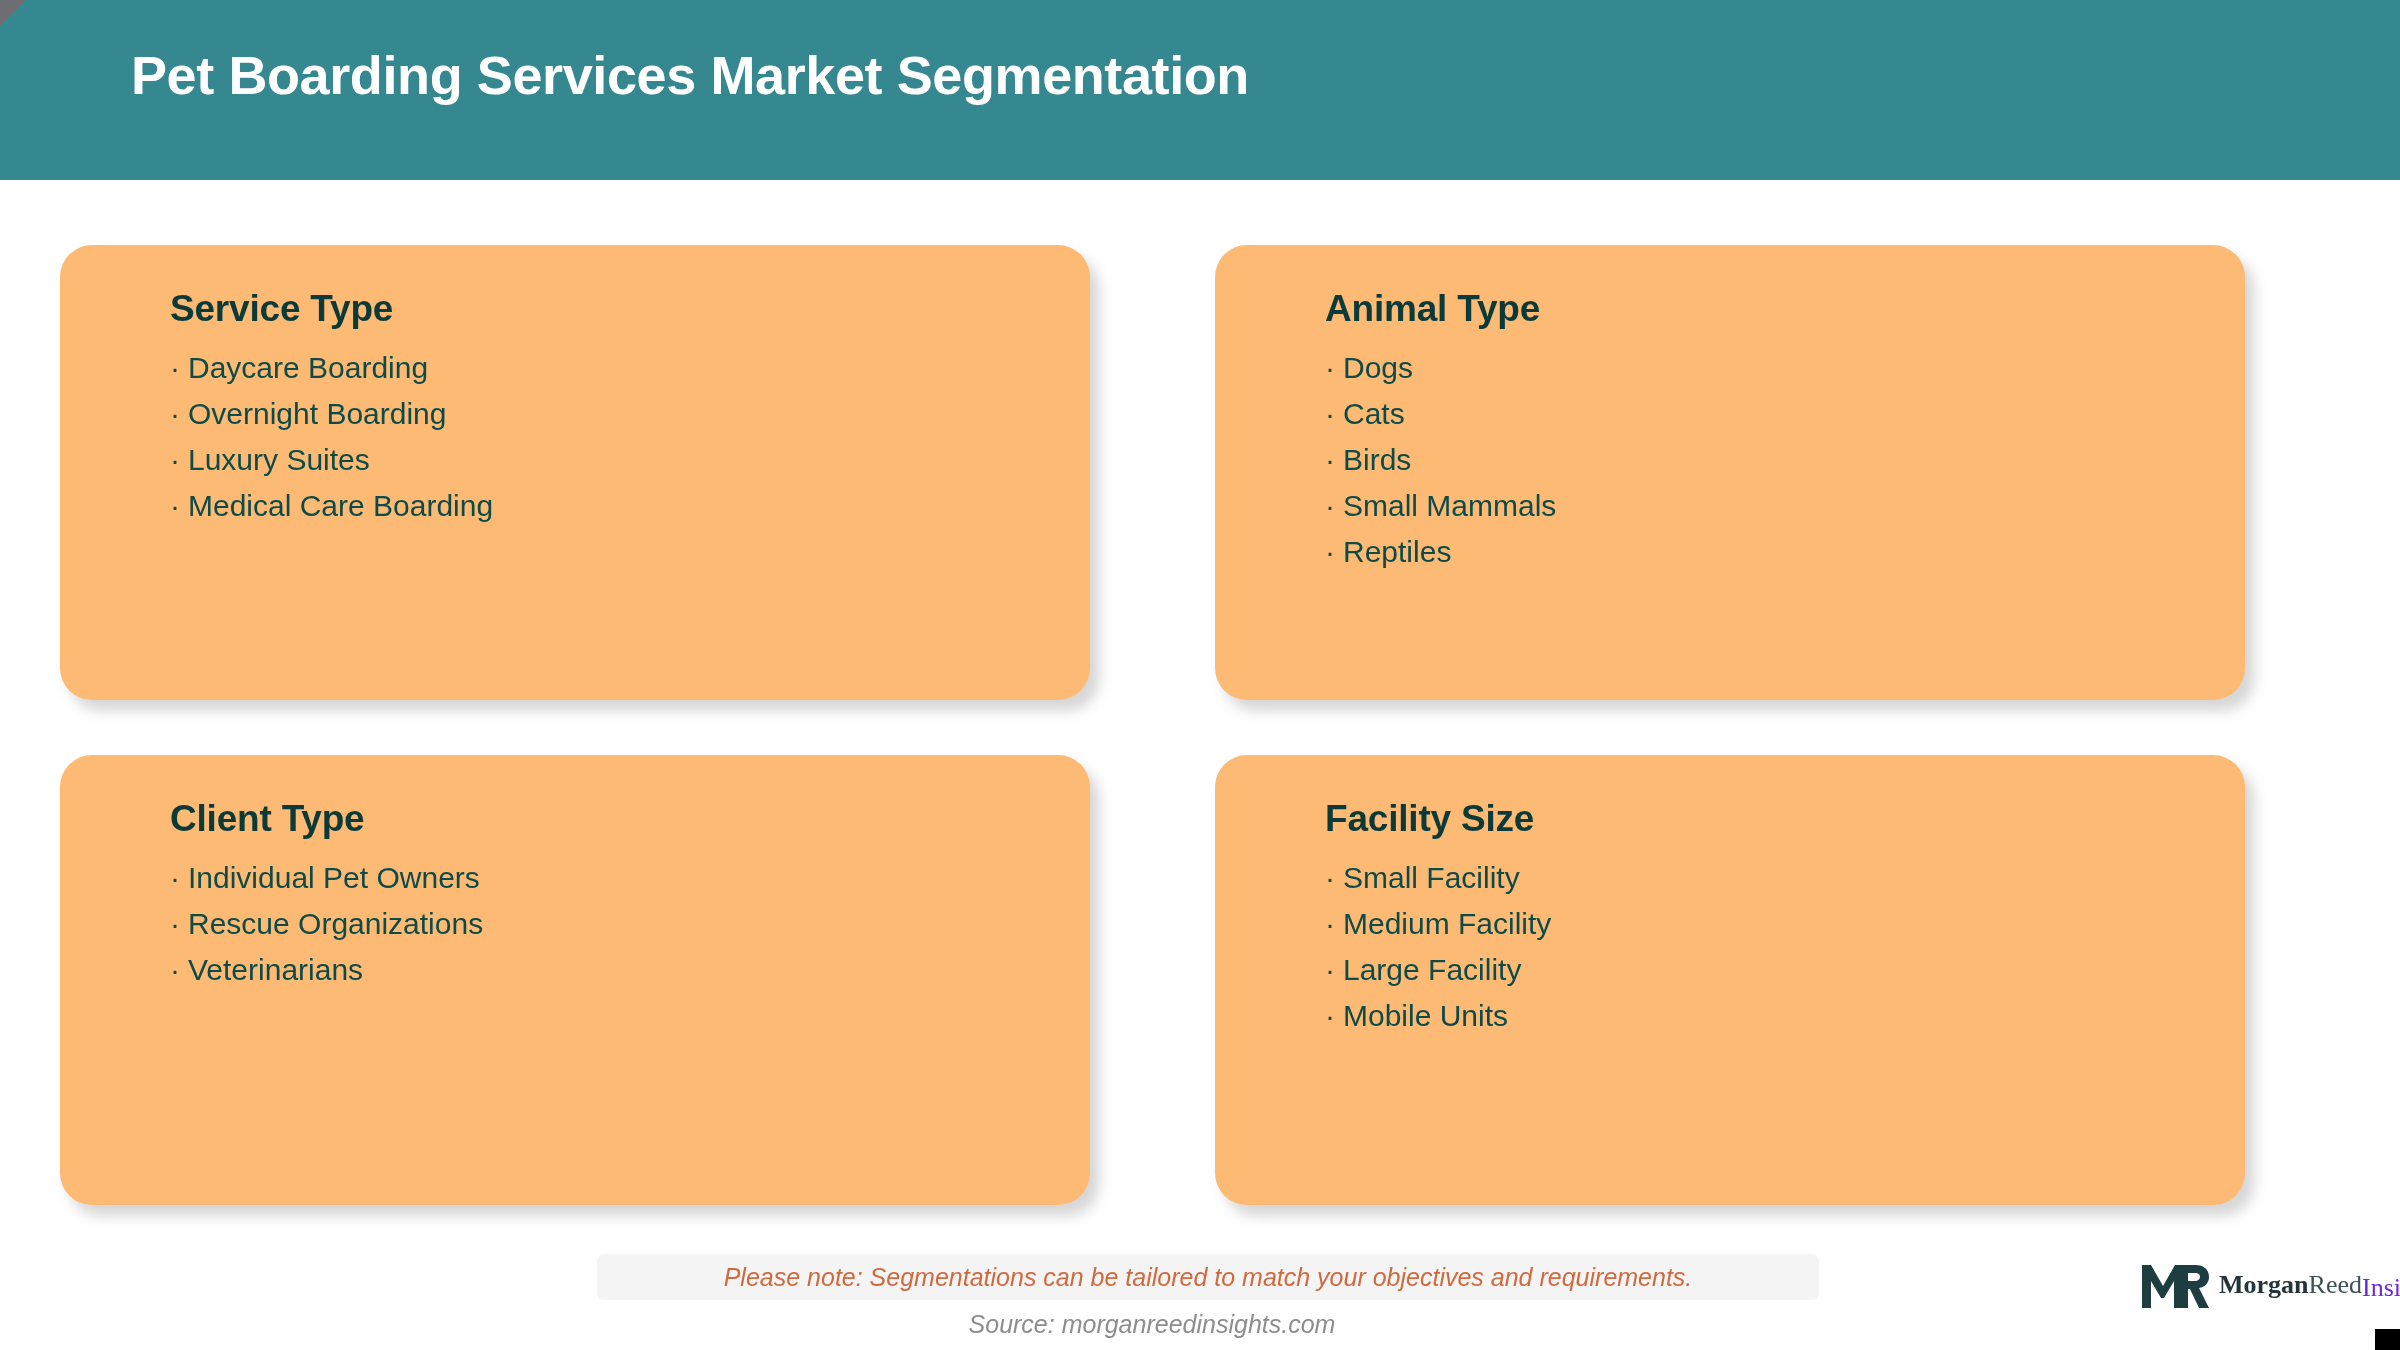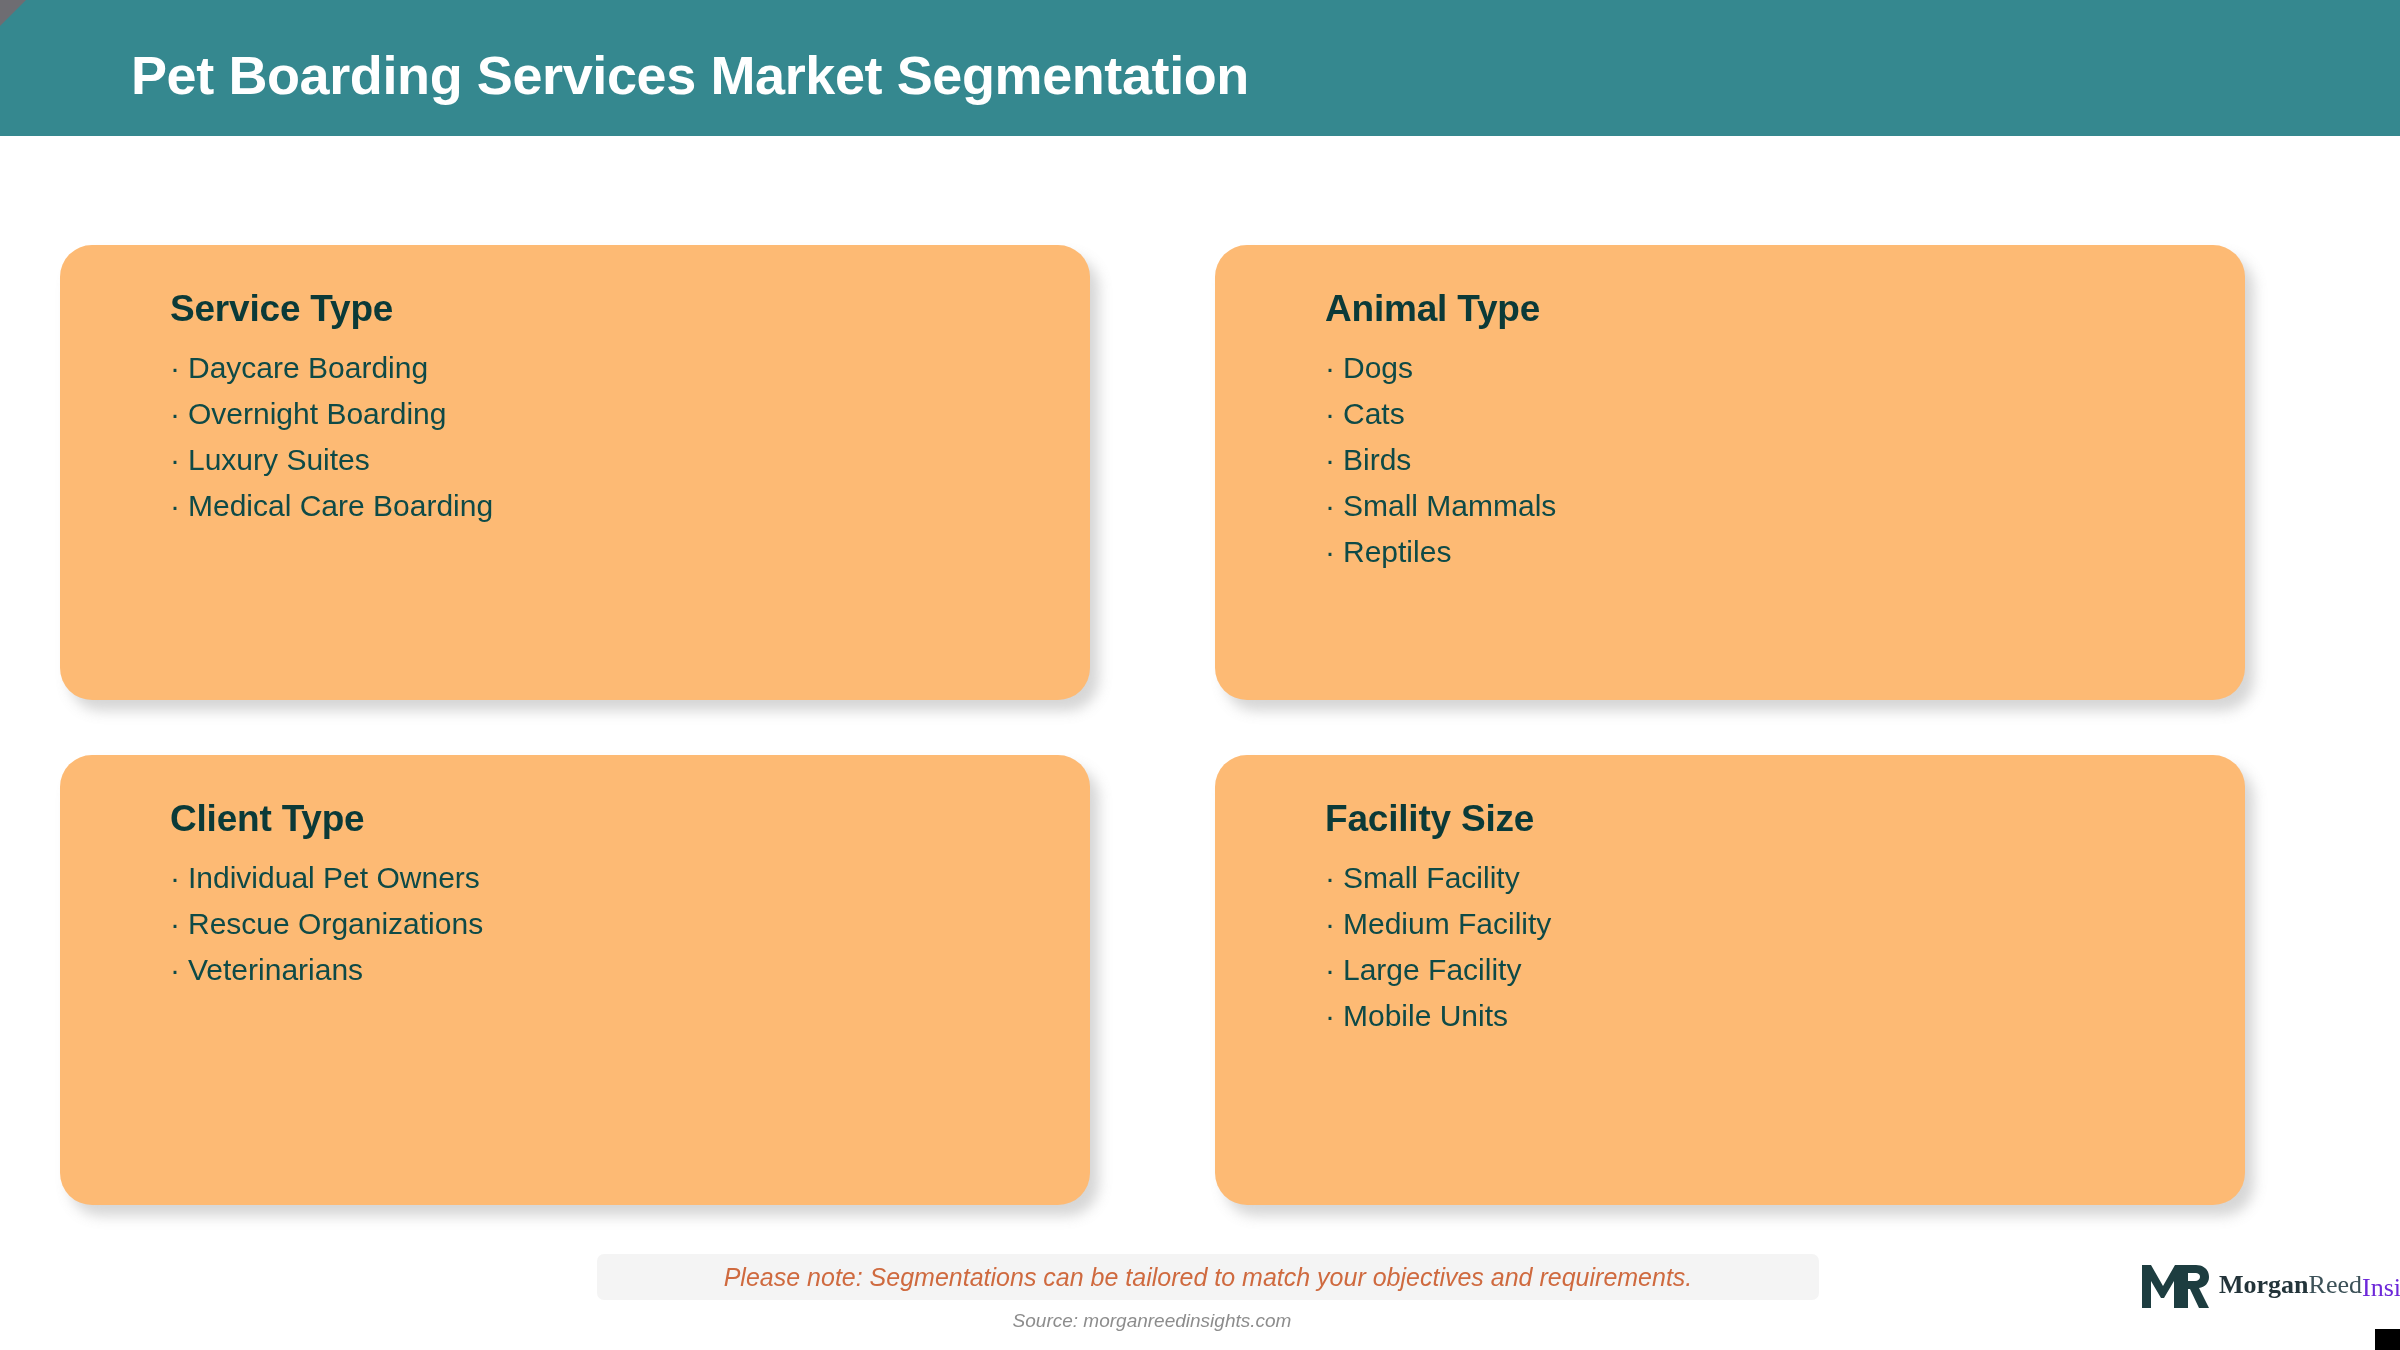--- a/index.html
+++ b/index.html
@@ -15,21 +15,21 @@
     font-family: "Liberation Sans", sans-serif;
     -webkit-font-smoothing: antialiased;
   }
 
   
   .header-bar {
     position: absolute;
     left: 0;
     top: 0;
     width: 2400px;
-    height: 136px;
+    height: 180px;
     background: #35888f;
   }
   .corner-notch {
     position: absolute;
     left: 0;
     top: 0;
     width: 0;
     height: 0;
     border-top: 26px solid #6e6d72;
     border-right: 26px solid transparent;
@@ -123,21 +123,21 @@
     font-size: 25px;
     color: #cf6a3f;
     white-space: nowrap;
   }
   .source-text {
     position: absolute;
     left: 0;
     top: 70px;
     width: 2290px;
     text-align: center;
-    font-size: 19px;
+    font-size: 25px;
     color: #8d8d8d;
     white-space: nowrap;
   }
 
   
   .logo {
     position: absolute;
     left: 2140px;
     top: 1262px;
     display: flex;

